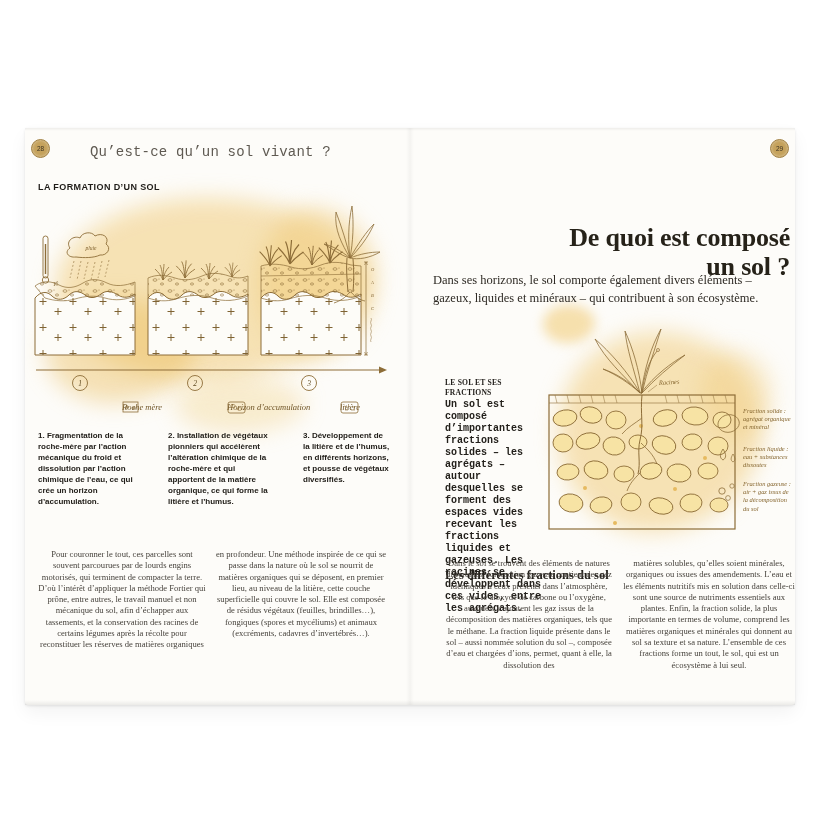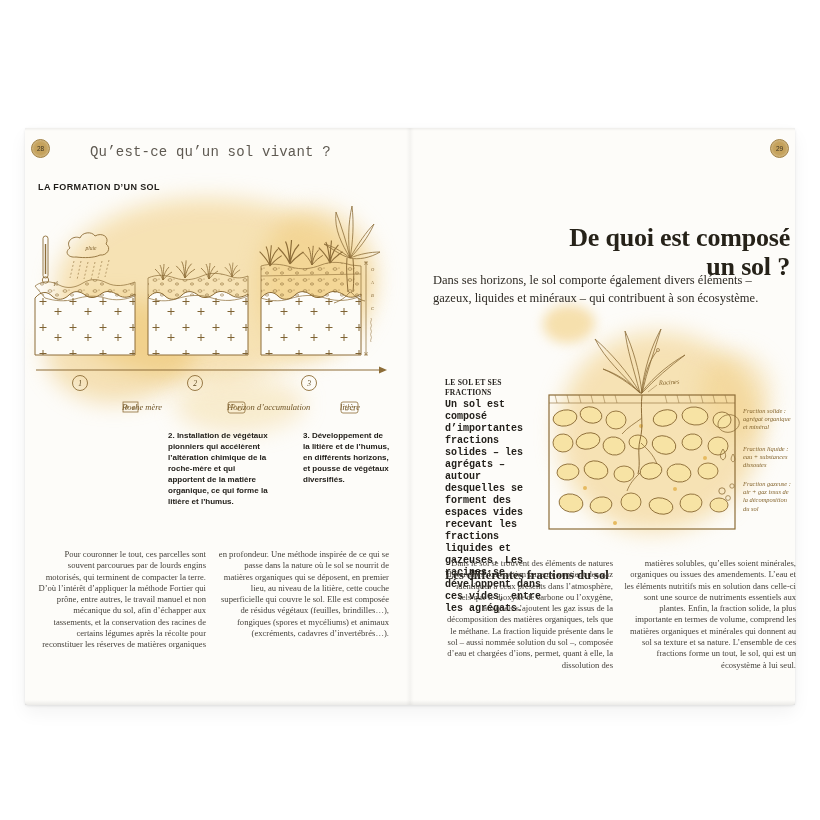--- a/index.html
+++ b/index.html
@@ -21,21 +21,21 @@
               font-family:"Liberation Sans",sans-serif;font-size:6.5px;color:#3d3322;
               display:flex;align-items:center;justify-content:center;}
   .running-head{position:absolute;font-size:14px;color:#5f5a52;letter-spacing:.2px;font-family:Liberation Mono, monospace;}
   .section-title{position:absolute;font-family:"Liberation Sans",sans-serif;font-weight:bold;
                  font-size:9px;color:#1f1c18;letter-spacing:.4px;}
   .legend{position:absolute;display:flex;align-items:center;gap:5px;margin-left:44px;}
   .legend .lbl{font-style:italic;font-size:8.5px;color:#6e5325;}
 
   .step{position:absolute;font-family:"Liberation Sans",sans-serif;font-weight:bold;
         font-size:8px;line-height:11px;color:#23201b;}
-  .bodycol{position:absolute;font-size:8.6px;line-height:11.3px;color:#46423c;text-align:right;}
+  .bodycol{position:absolute;font-size:8.6px;line-height:11.3px;color:#46423c;text-align:center;}
 
   .big-title{position:absolute;left:440px;top:184px;width:350px;text-align:right;
              font-size:26px;line-height:29px;font-weight:bold;color:#262219;letter-spacing:-.2px;margin-top:39px;}
   .intro{position:absolute;left:433px;top:272px;width:360px;
          font-size:12.5px;line-height:17.5px;color:#2e2a24;}
   .sidebar-h{position:absolute;left:445px;top:378px;width:100px;
              font-family:Liberation Serif, serif;font-weight:bold;font-size:7.6px;
              line-height:10px;color:#1f1c18;letter-spacing:.2px;}
   .sidebar-t{position:absolute;left:445px;top:399px;width:101px;
              font-family:Liberation Mono, monospace;font-weight:bold;font-size:10px;
@@ -194,20 +194,21 @@
     <span class="lbl">Horizon d’accumulation</span>
   </div>
   <div class="legend" style="left:296px;top:402px;">
     <svg width="19" height="13" viewBox="0 0 19 13">
       <rect x="1" y="1" width="17" height="11" rx="2" fill="#ecc572" class="ink" stroke-width=".8"></rect>
       <path d="M4,5 l4,2 M8,4 l3,3 M12,5 l3,2 M5,9 h3 M11,9 h4" class="ink" stroke-width=".6"></path>
     </svg>
     <span class="lbl">litière</span>
   </div>
 
+  <div class="step" style="left:38px;top:430px;width:96px;">1. Fragmentation de la roche-mère par l’action mécanique du froid et dissolution par l’action chimique de l’eau, ce qui crée un horizon d’accumulation.</div>
   <div class="step" style="left:168px;top:430px;width:102px;">2. Installation de végétaux pionniers qui accélèrent l’altération chimique de la roche-mère et qui apportent de la matière organique, ce qui forme la litière et l’humus.</div>
   <div class="step" style="left:303px;top:430px;width:88px;">3. Développement de la litière et de l’humus, en différents horizons, et pousse de végétaux diversifiés.</div>
 
   <div class="bodycol" style="left:38px;top:549px;width:168px;">Pour couronner le tout, ces parcelles sont souvent parcourues par de lourds engins motorisés, qui terminent de compacter la terre. D’où l’intérêt d’appliquer la méthode Fortier qui prône, entre autres, le travail manuel et non mécanique du sol, afin d’échapper aux tassements, et la conservation des racines de certains légumes après la récolte pour reconstituer les réserves de matières organiques</div>
   <div class="bodycol" style="left:213px;top:549px;width:176px;">en profondeur. Une méthode inspirée de ce qui se passe dans la nature où le sol se nourrit de matières organiques qui se déposent, en premier lieu, au niveau de la litière, cette couche superficielle qui couvre le sol. Elle est composée de résidus végétaux (feuilles, brindilles…), fongiques (spores et mycéliums) et animaux (excréments, cadavres d’invertébrés…).</div>
 
   <div class="page-badge" style="left:770px;top:139px;">
     <span>29</span>
   </div>
 

